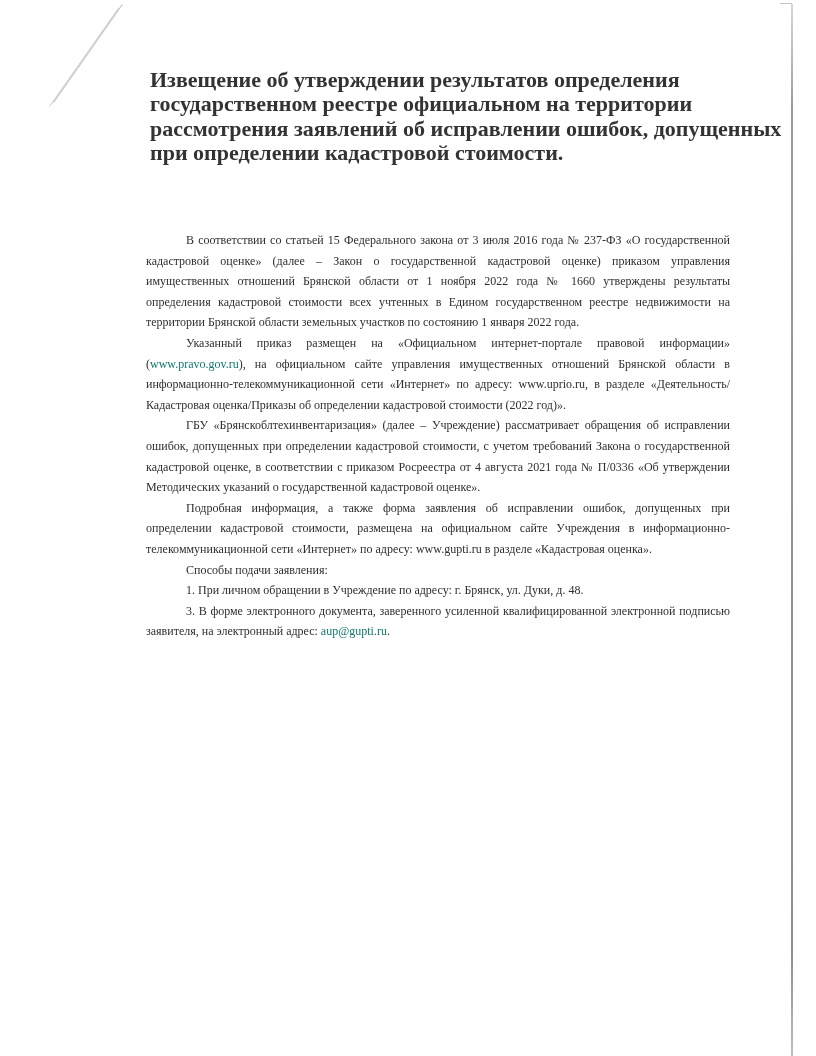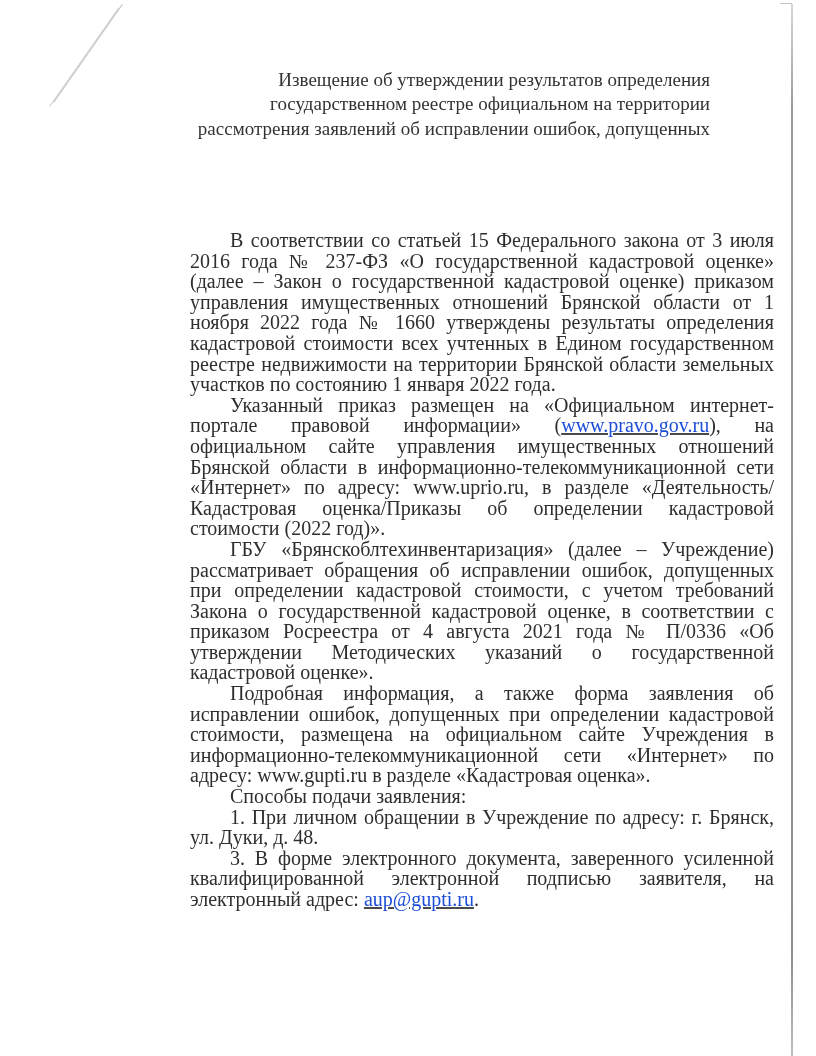--- a/index.html
+++ b/index.html
@@ -14,44 +14,45 @@
   .scan-corner {
     position: absolute; left: 780px; top: 3px; width: 12px; height: 1px; background: #c4c4c4;
   }
   .scan-diagonal {
     position: absolute; left: 28px; top: 4px; width: 1px; height: 120px;
     background: #bdbdbd; transform: rotate(35deg); transform-origin: top left; left: 122px;
   }
   .scan-diagonal.second { left: 118px; top: 8px; background: #d0d0d0; }
   .title {
     position: absolute; left: 150px; top: 68px; width: 560px;
-    text-align: right; font-weight: normal; font-size: 19px; line-height: 24.3px; color: #333;
+    text-align: left; font-weight: bold; font-size: 22px; line-height: 24.3px; color: #333;
   }
   .title div { white-space: nowrap; }
   .body {
     position: absolute; left: 146px; top: 230px; width: 584px;
-    font-size: 20px; line-height: 20.6px; color: #2e2e2e; margin-left: 44px;
+    font-size: 12px; line-height: 20.6px; color: #2e2e2e;
   }
   .para { text-align: justify; text-indent: 40px; margin: 0; }
   .list-item { text-align: justify; text-indent: 40px; margin: 0; }
-  a.link { color: #1d4ed8; text-decoration: underline; text-decoration-color: #4a4a4a; }
+  a.link { color: #0f766e; text-decoration-color: #4a4a4a; }
   .consult { text-indent: 48px; margin: 0; }
 </style>
 </head>
 <body>
 
 <div class="scan-edge-right"></div>
 <div class="scan-corner"></div>
 <div class="scan-diagonal"></div>
 <div class="scan-diagonal second"></div>
 
 <div class="title">
   <div>Извещение об утверждении  результатов определения</div>
   <div>государственном реестре официальном на территории</div>
   <div>рассмотрения заявлений об исправлении ошибок, допущенных</div>
+  <div>при определении кадастровой стоимости.</div>
 </div>
 
 <div class="body">
   <p class="para">В соответствии со статьей 15 Федерального закона от 3 июля 2016 года № 237-ФЗ «О государственной кадастровой оценке» (далее – Закон о государственной кадастровой оценке) приказом управления имущественных отношений Брянской области от 1 ноября 2022 года № 1660 утверждены результаты определения кадастровой стоимости всех учтенных в Едином государственном реестре недвижимости на территории Брянской области земельных участков по состоянию 1 января 2022 года.</p>
   <p class="para"><span>Указанный приказ размещен  на «Официальном интернет-портале правовой информации» (</span><a class="link">www.pravo.gov.ru</a><span>), на официальном сайте управления имущественных отношений Брянской области в информационно-телекоммуникационной сети «Интернет» по адресу: www.uprio.ru, в разделе «Деятельность/Кадастровая оценка/Приказы об определении кадастровой стоимости (2022 год)».</span></p>
   <p class="para">ГБУ «Брянскоблтехинвентаризация» (далее – Учреждение) рассматривает обращения об исправлении ошибок, допущенных при определении кадастровой стоимости, с учетом требований Закона о государственной кадастровой оценке, в соответствии  с приказом Росреестра от 4 августа 2021 года № П/0336 «Об утверждении Методических указаний о государственной кадастровой оценке».</p>
   <p class="para">Подробная информация, а также форма заявления об исправлении ошибок, допущенных при определении кадастровой стоимости, размещена на официальном сайте Учреждения в информационно-телекоммуникационной сети «Интернет» по адресу: www.gupti.ru в разделе «Кадастровая оценка».</p>
   <p class="para">Способы подачи заявления:</p>
   <p class="list-item">1. При личном обращении в Учреждение по адресу: г. Брянск, ул. Дуки, д. 48.</p>
   <p class="list-item"><span>3. В форме электронного документа, заверенного усиленной квалифицированной электронной подписью заявителя, на электронный адрес:  </span><a class="link">aup@gupti.ru</a><span>.</span></p>

